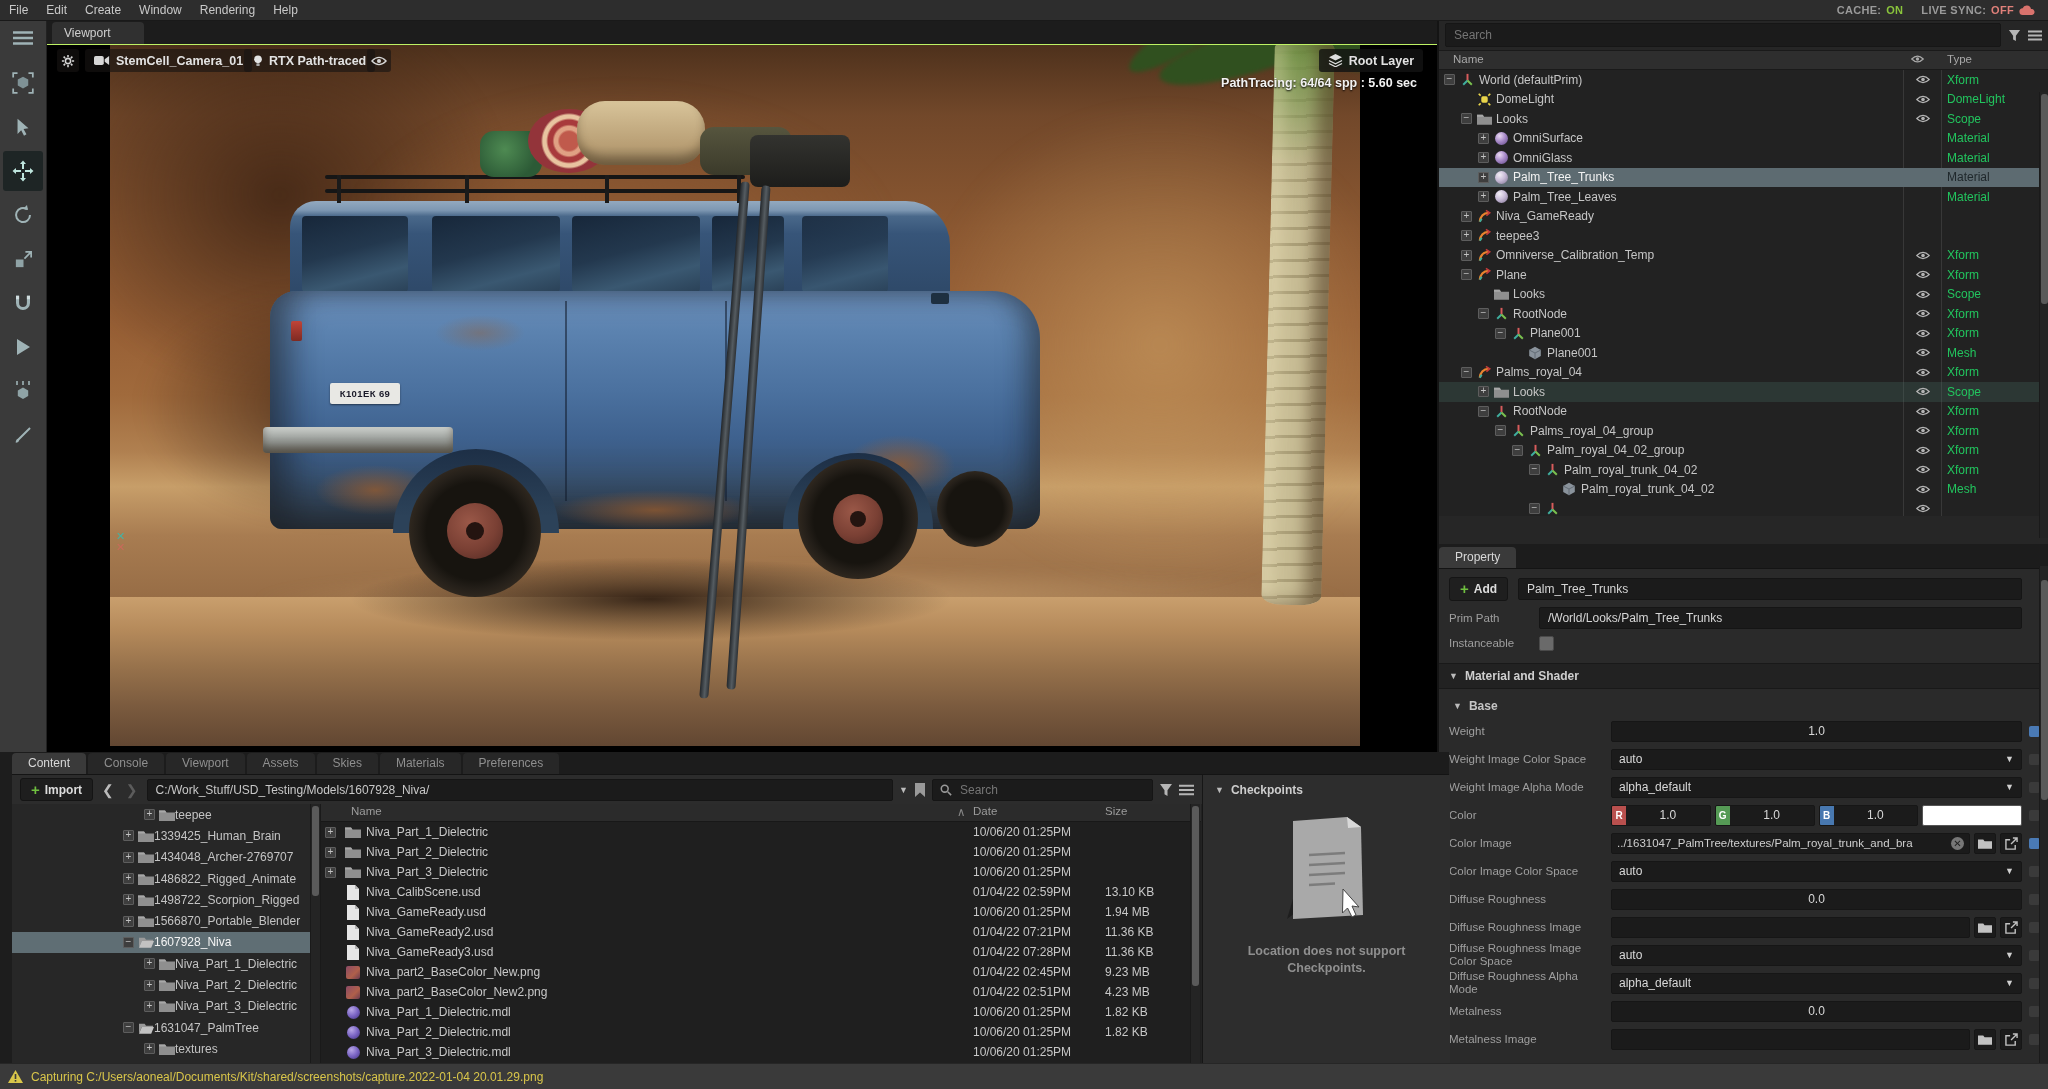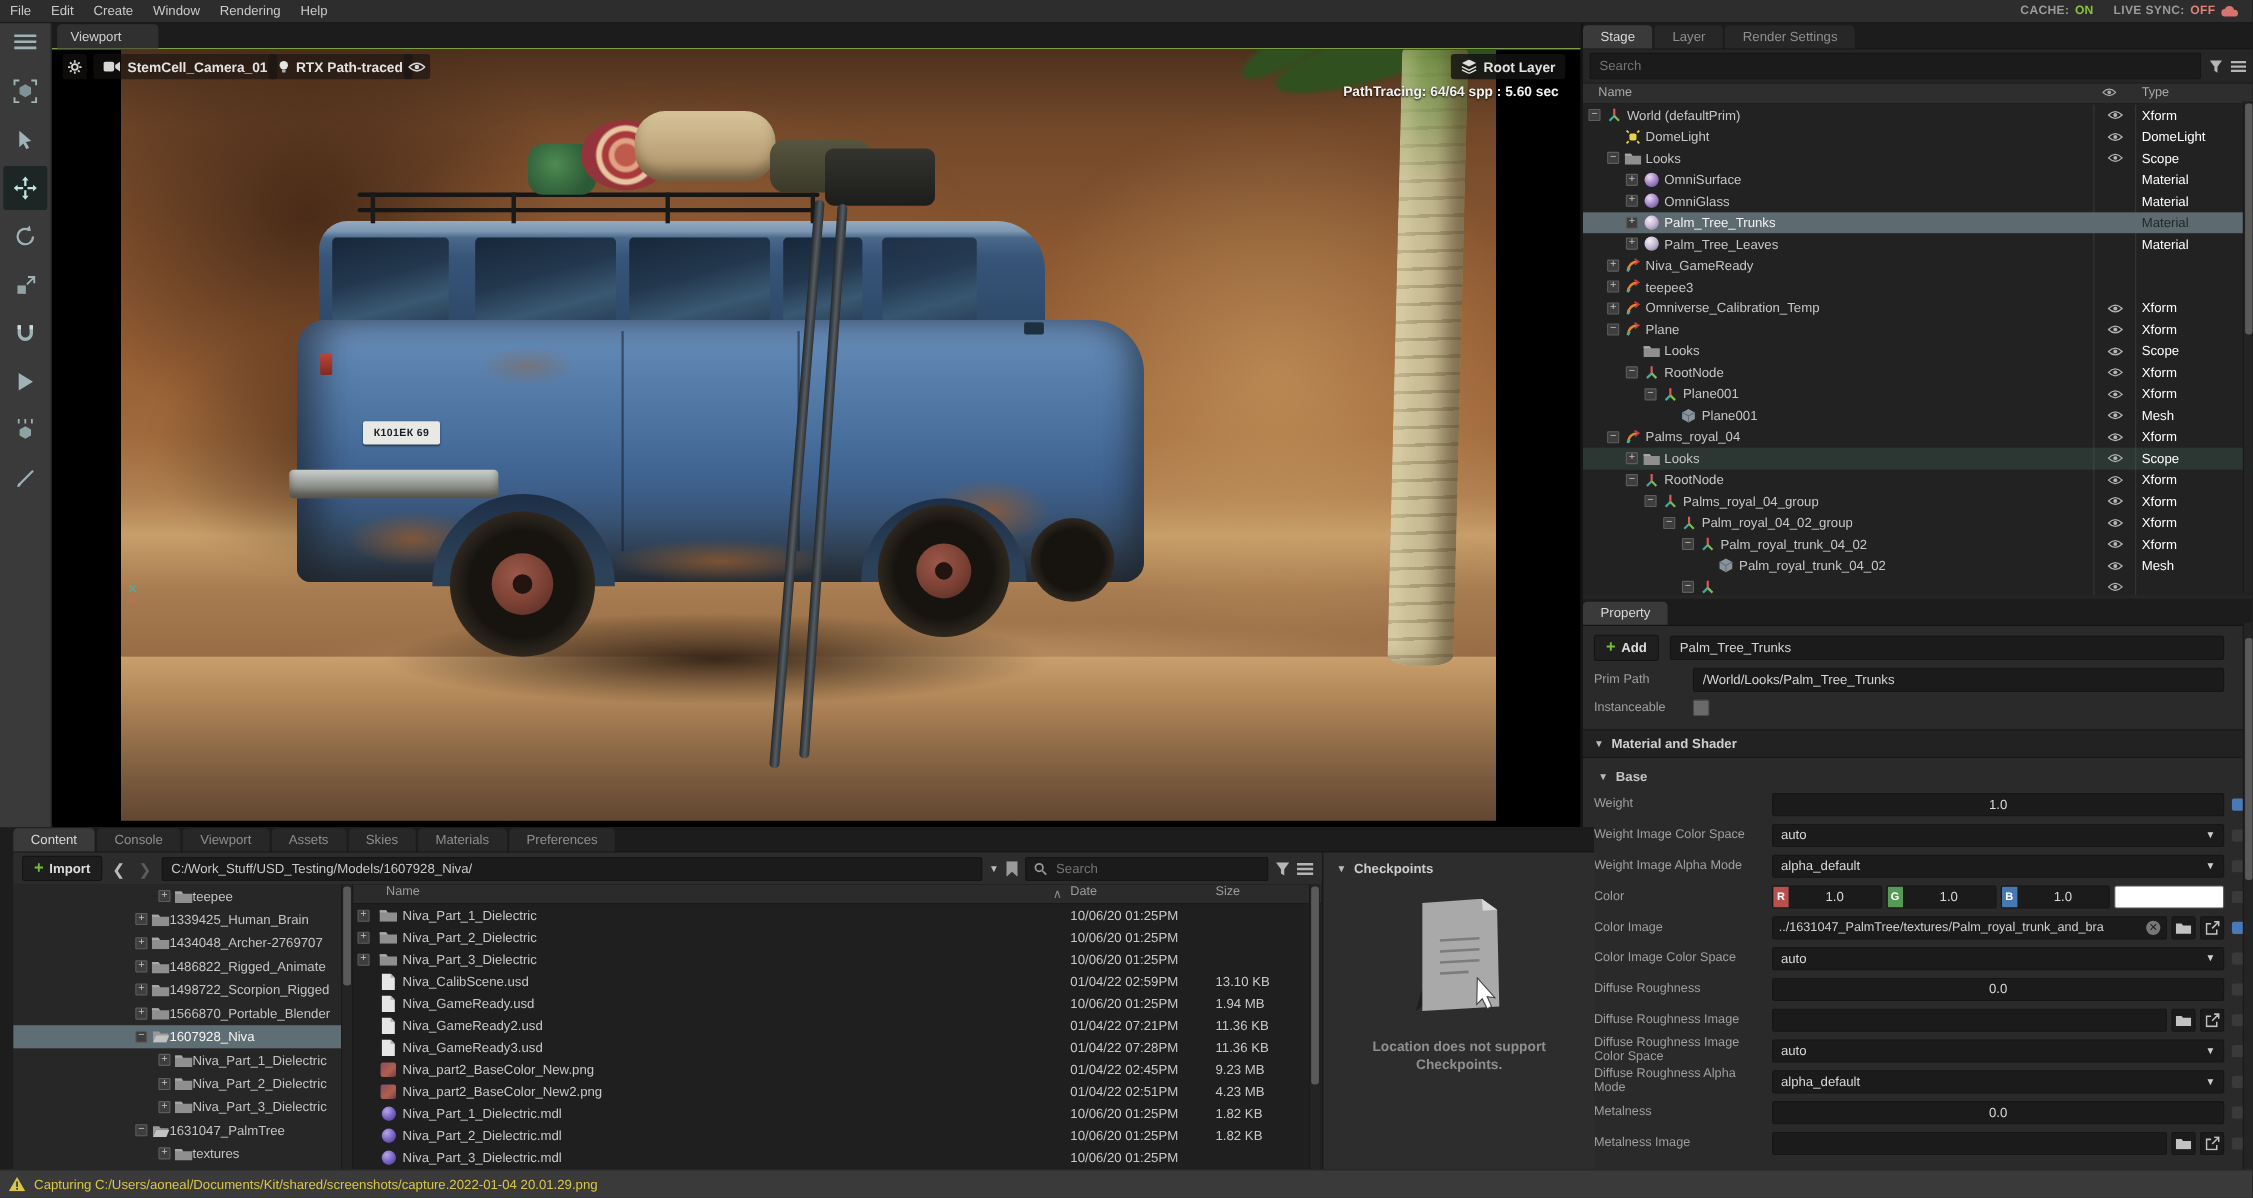--- a/index.html
+++ b/index.html
@@ -85,21 +85,21 @@
   .srow .nm{margin-left:4px;white-space:nowrap;overflow:hidden;color:#c6c6c6;}
   .srow.sel{background:#5d6b71;} .srow.sel .nm{color:#f2f2f2;}
   .srow.hl{background:rgba(72,112,102,.28);}
   .exp{width:11px;height:11px;box-sizing:border-box;background:#3e3e3e;border:1px solid #5d5d5d;color:#c2c2c2;
        font-size:10px;line-height:8px;text-align:center;margin-right:4px;flex:0 0 11px;border-radius:1px;}
   .exp.hid{visibility:hidden;}
   .ticon{width:16px;height:16px;flex:0 0 16px;display:flex;align-items:center;justify-content:center;}
   .sphere{width:13px;height:13px;border-radius:50%;background:radial-gradient(circle at 35% 30%,#ead9f2,#a98cc9 45%,#5e4385);}
   .sphere.lite{background:radial-gradient(circle at 35% 30%,#f2eef6,#c9bcd8 45%,#7d7090);}
   .cell-eye{position:absolute;left:468px;width:32px;display:flex;justify-content:center;}
-  .cell-type{position:absolute;left:508px;width:95px;color:#ffffff;white-space:nowrap;overflow:hidden;}
+  .cell-type{position:absolute;left:508px;width:95px;color:#22c55e;white-space:nowrap;overflow:hidden;}
   .srow.sel .cell-type{color:#20282c;}
   .sbar{position:absolute;width:9px;background:#242424;border-left:1px solid #1a1a1a;}
   .sthumb{position:absolute;left:1px;width:7px;background:#5a5a5a;border-radius:3px;}
 
   
   .prop{position:absolute;left:0;top:524px;width:609px;height:519px;background:#2a2a2a;overflow:hidden;}
   .prow-top{display:flex;align-items:center;margin:8px 10px 0 10px;gap:10px;}
   .addbtn{height:22px;display:flex;align-items:center;gap:5px;background:#1f1f1f;border:1px solid #151515;border-radius:3px;padding:0 10px;color:#ddd;font-weight:bold;font-size:12px;}
   .plus{color:#6fbf3f;font-size:15px;font-weight:bold;line-height:14px;}
   .pfield{height:20px;background:#1b1b1b;border:1px solid #151515;border-radius:2px;color:#d6d6d6;font-size:12px;padding:0 8px;outline:none;font-family:inherit;}
@@ -375,25 +375,20 @@
               <path d="M1 10.2 8 13.7 15 10.2" stroke="#dedede" stroke-width="1.4" fill="none"></path>
             </svg>
         </span>
         <span>Root Layer</span>
       </div>
       <div class="stats">PathTracing: 64/64 spp : 5.60 sec</div>
     </div>
   </section>
 
   <aside class="rp">
-    <div class="tabbar" id="stage-tabs">
-        <div class="tab active">Stage</div>
-        <div class="tab">Layer</div>
-        <div class="tab">Render Settings</div>
-      </div>
     <div class="rp-search">
       <input class="searchbox" placeholder="Search" style="">
       <span>
           <svg width="13" height="13" viewBox="0 0 14 14">
             <path d="M1 1h12L8.5 7.2V13l-3-1.8V7.2z" fill="#b5b5b5"></path>
           </svg>
         </span>
       <span>
           <svg width="14" height="11" viewBox="0 0 14 11" stroke="#b5b5b5" stroke-width="2">
             <path d="M0 1.5h14M0 5.5h14M0 9.5h14"></path>

